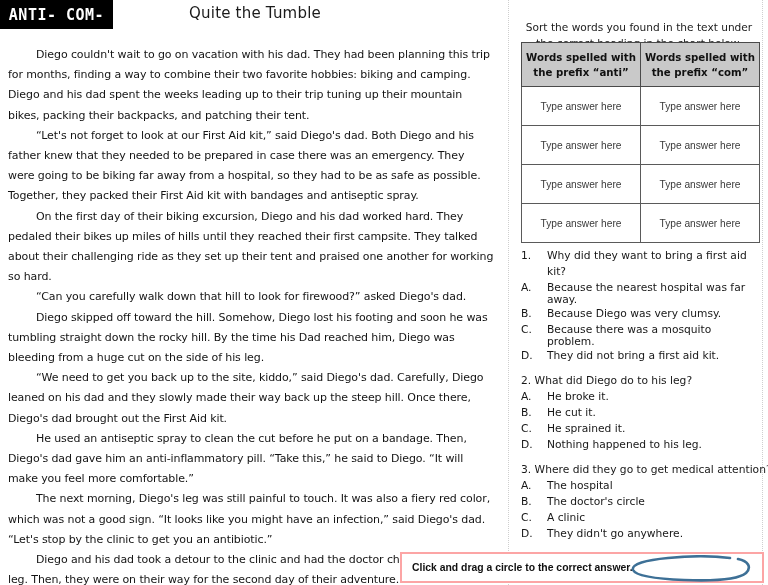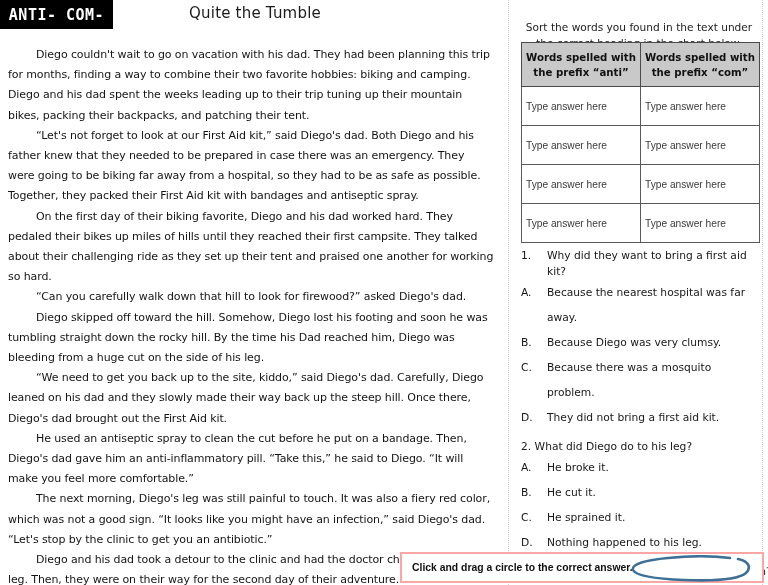--- a/index.html
+++ b/index.html
@@ -142,21 +142,21 @@
     vertical-align: middle;
     margin-top: 25px;
   }
   .sort-table td {
     border: 1px solid #5a5a5a;
     height: 34px;
     padding: 2px 4px;
     font-family: "Liberation Sans", sans-serif;
     font-size: 10.2px;
     color: #3a3a3a;
-    text-align: left;
+    text-align: center;
     vertical-align: middle;
     background: #ffffff;
   }
 
   
   .questions {
     position: absolute;
     left: 8px;
     top: 248px;
     width: 242px;
@@ -201,21 +201,21 @@
     width: 26px;
     flex: 0 0 26px;
     font-family: "DejaVu Sans", sans-serif;
     font-size: 10.7px;
     line-height: 16px;
     color: #171717;
   }
   .opt-row .opt-text {
     font-family: "DejaVu Sans", sans-serif;
     font-size: 10.7px;
-    line-height: 25px;
+    line-height: 12px;
     color: #171717;
     max-width: 200px;
   }
 
   
   .hint-bar {
     position: absolute;
     left: 400px;
     top: 552px;
     width: 364px;
@@ -251,21 +251,21 @@
   </div>
 
   <div class="passage-title">Quite the Tumble</div>
 
   <div class="col-divider"></div>
   <div class="edge-divider"></div>
 
   <div class="passage-col">
     <p>Diego couldn't wait to go on vacation with his dad. They had been planning this trip for months, finding a way to combine their two favorite hobbies: biking and camping. Diego and his dad spent the weeks leading up to their trip tuning up their mountain bikes, packing their backpacks, and patching their tent.</p>
     <p>“Let's not forget to look at our First Aid kit,” said Diego's dad. Both Diego and his father knew that they needed to be prepared in case there was an emergency. They were going to be biking far away from a hospital, so they had to be as safe as possible. Together, they packed their First Aid kit with bandages and antiseptic spray.</p>
-    <p>On the first day of their biking favorite, Diego and his dad worked hard. They pedaled their bikes up miles of hills until they reached their first campsite. They talked about their challenging ride as they set up their tent and praised one another for working so hard.</p>
+    <p>On the first day of their biking excursion, Diego and his dad worked hard. They pedaled their bikes up miles of hills until they reached their first campsite. They talked about their challenging ride as they set up their tent and praised one another for working so hard.</p>
     <p>“Can you carefully walk down that hill to look for firewood?” asked Diego's dad.</p>
     <p>Diego skipped off toward the hill. Somehow, Diego lost his footing and soon he was tumbling straight down the rocky hill. By the time his Dad reached him, Diego was bleeding from a huge cut on the side of his leg.</p>
     <p>“We need to get you back up to the site, kiddo,” said Diego's dad. Carefully, Diego leaned on his dad and they slowly made their way back up the steep hill. Once there, Diego's dad brought out the First Aid kit.</p>
     <p>He used an antiseptic spray to clean the cut before he put on a bandage. Then, Diego's dad gave him an anti-inflammatory pill. “Take this,” he said to Diego. “It will make you feel more comfortable.”</p>
     <p>The next morning, Diego's leg was still painful to touch. It was also a fiery red color, which was not a good sign. “It looks like you might have an infection,” said Diego's dad. “Let's stop by the clinic to get you an antibiotic.”</p>
     <p>Diego and his dad took a detour to the clinic and had the doctor check on Diego's leg. Then, they were on their way for the second day of their adventure.</p>
   </div>
 
   <div class="right-col">
 

